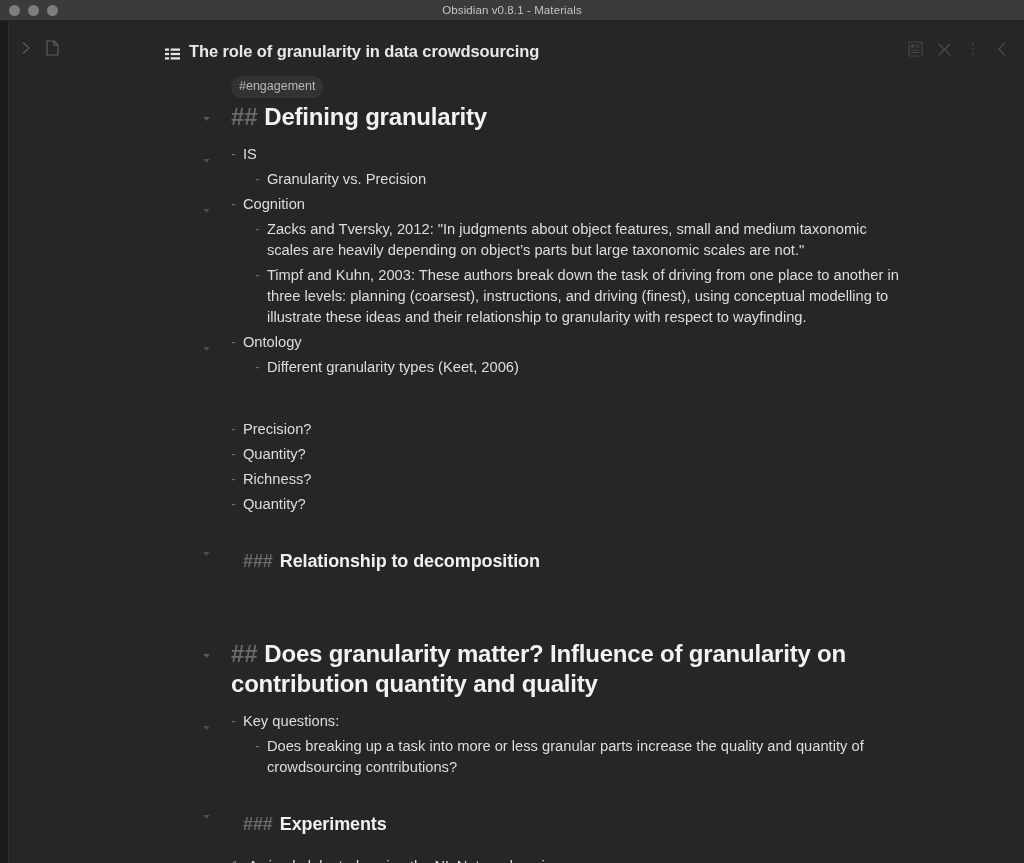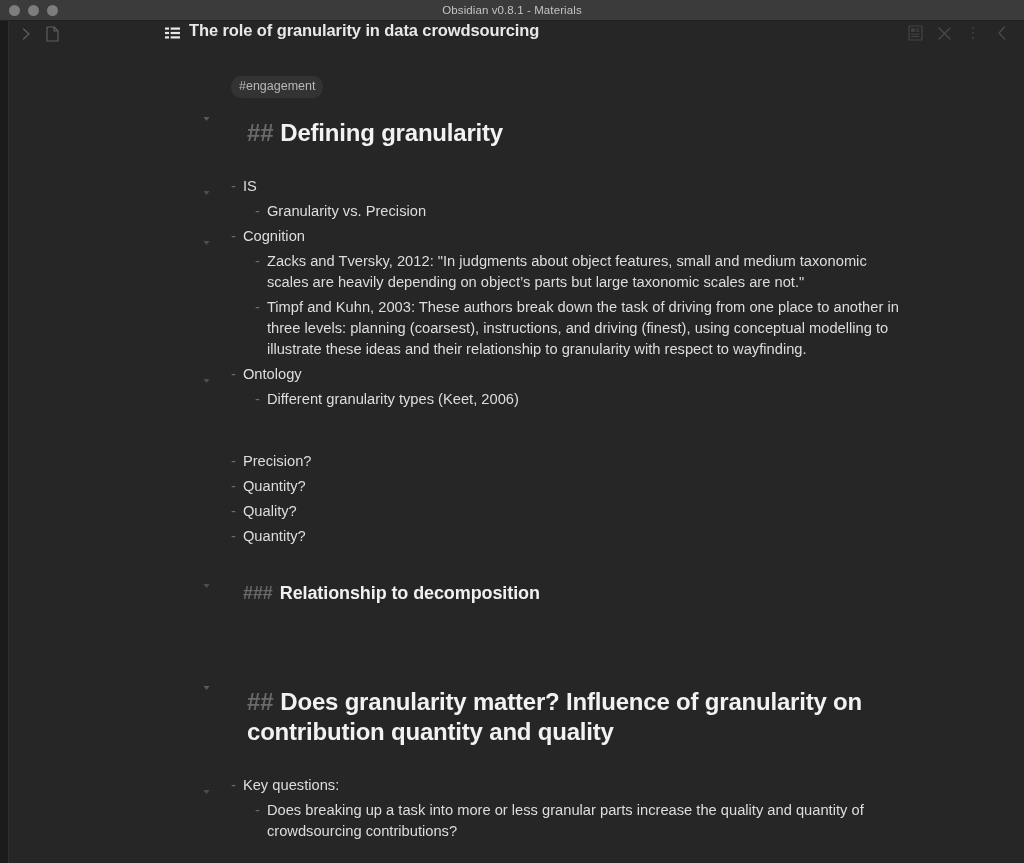--- a/index.html
+++ b/index.html
@@ -81,21 +81,21 @@
     min-width: 0;
     background: #262626;
   }
 
   
   .view-header {
     height: 40px;
     min-height: 40px;
     background: #262626;
     display: flex;
-    align-items: flex-start;
+    align-items: flex-end;
     padding: 0 10px 0 4px;
     position: relative;
   }
   .nav-btn {
     width: 26px;
     height: 26px;
     display: flex;
     align-items: center;
     justify-content: center;
     color: #5e5e5e;
@@ -222,21 +222,21 @@
   .bullet-text {
     color: #dcddde;
     flex: 1;
     min-width: 0;
   }
 
   h2.md {
     font-size: 24px;
     line-height: 30px;
     font-weight: bold;
-    margin: 16px;
+    margin: 0;
     color: #f2f2f2;
     letter-spacing: -.2px;
   }
   h2.md .hash { font-size: 24px; }
   h3.md {
     font-size: 18px;
     line-height: 24px;
     font-weight: bold;
     margin: 12px;
     color: #f0f0f0;
@@ -528,21 +528,21 @@
 
           <div class="sp-4"></div>
 
           <div class="row">
             <div class="gutter">
               <span class="arrow hidden"></span>
             </div>
             <div class="content ind-1">
               <div class="bullet-line">
                 <span class="bullet-dash">-</span>
-                <span class="bullet-text">Quality?</span>
+                <span class="bullet-text">Richness?</span>
               </div>
             </div>
           </div>
 
           <div class="sp-4"></div>
 
           <div class="row">
             <div class="gutter">
               <span class="arrow hidden"></span>
             </div>

